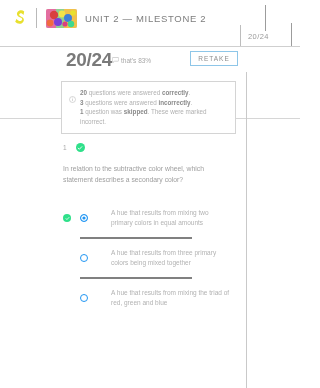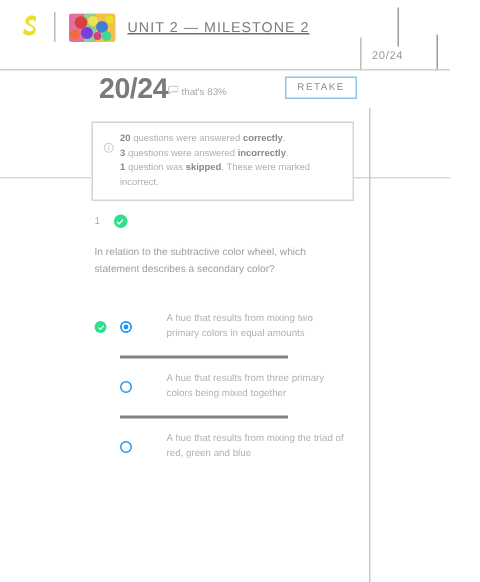--- a/index.html
+++ b/index.html
@@ -17,21 +17,20 @@
     -webkit-font-smoothing: antialiased;
   }
 
   
   .topbar {
     position: absolute;
     left: 0; top: 0;
     width: 300px;
     height: 47px;
     box-sizing: border-box;
-    text-decoration: underline;
   }
   .topbar-inner {
     display: flex;
     align-items: center;
     height: 36px;
     padding-left: 13px;
   }
   .logo {
     width: 14px;
     height: 18px;

